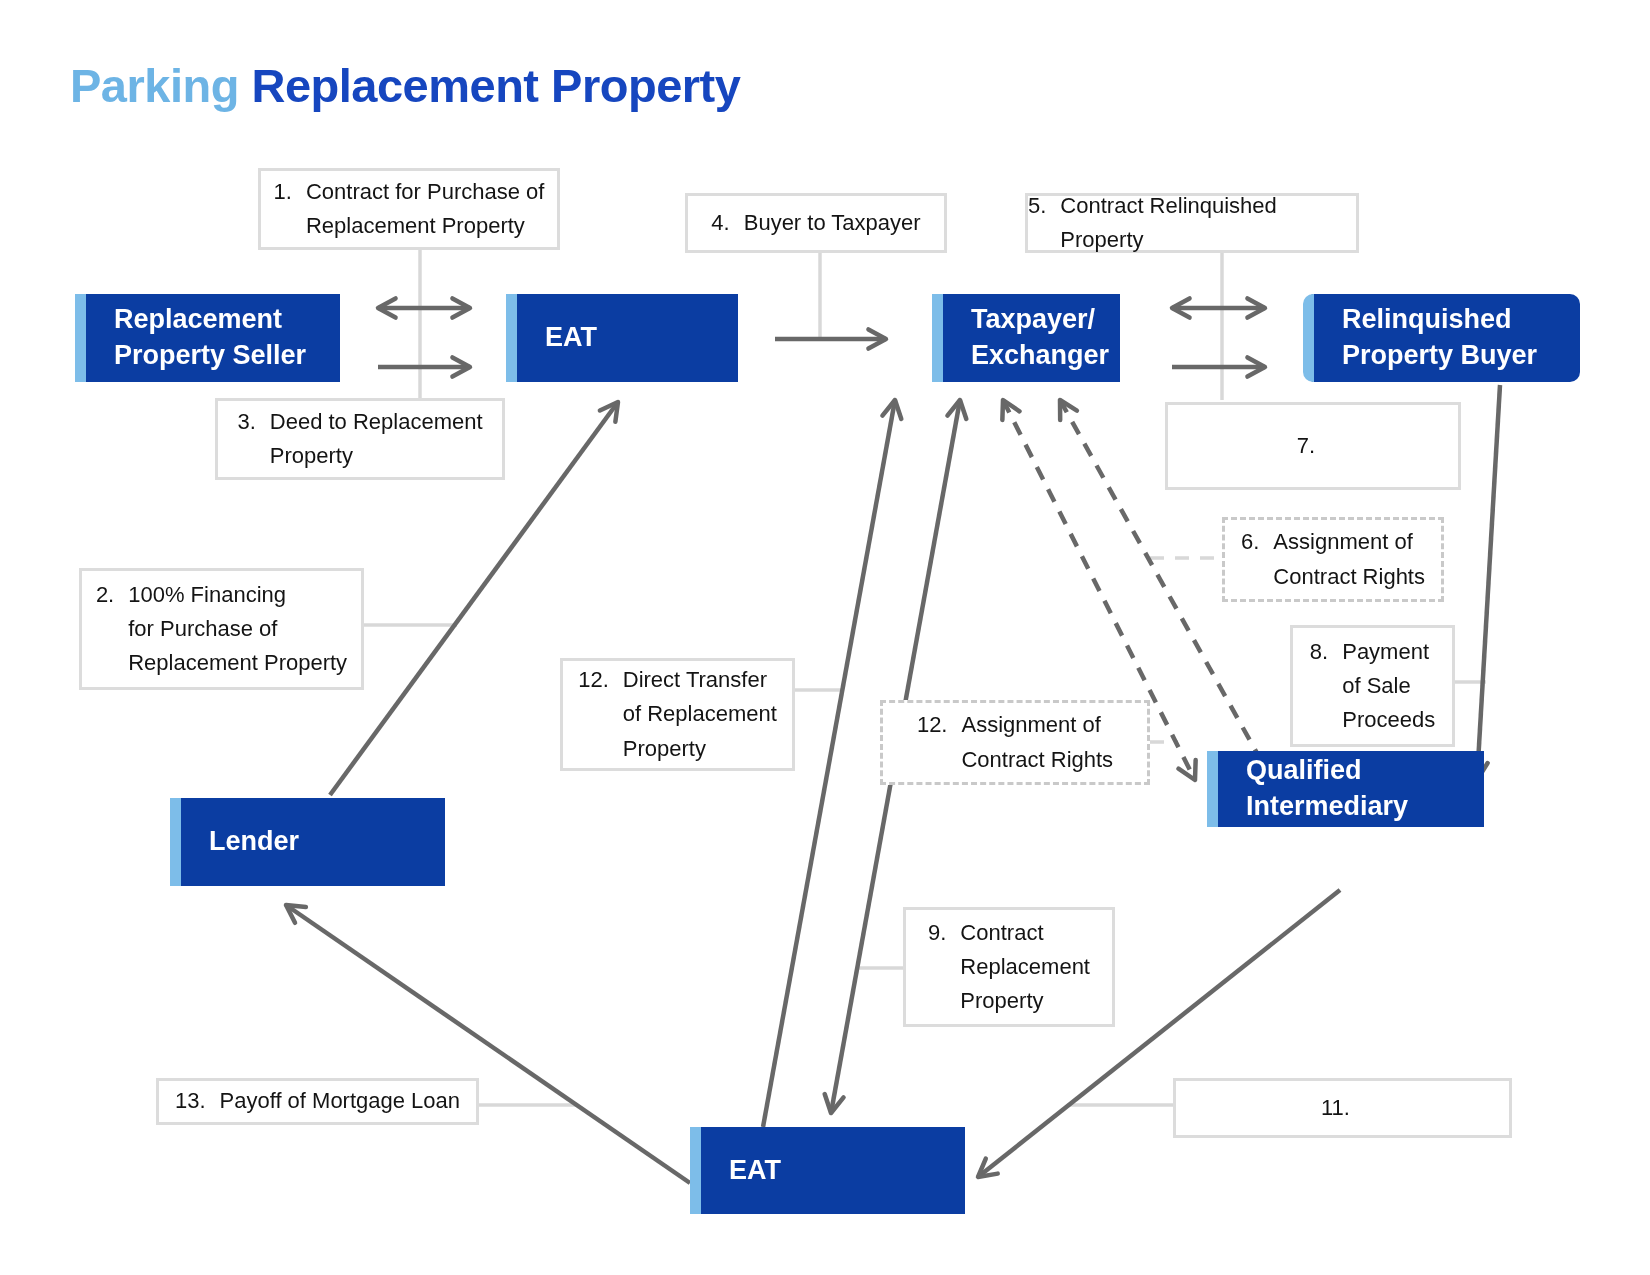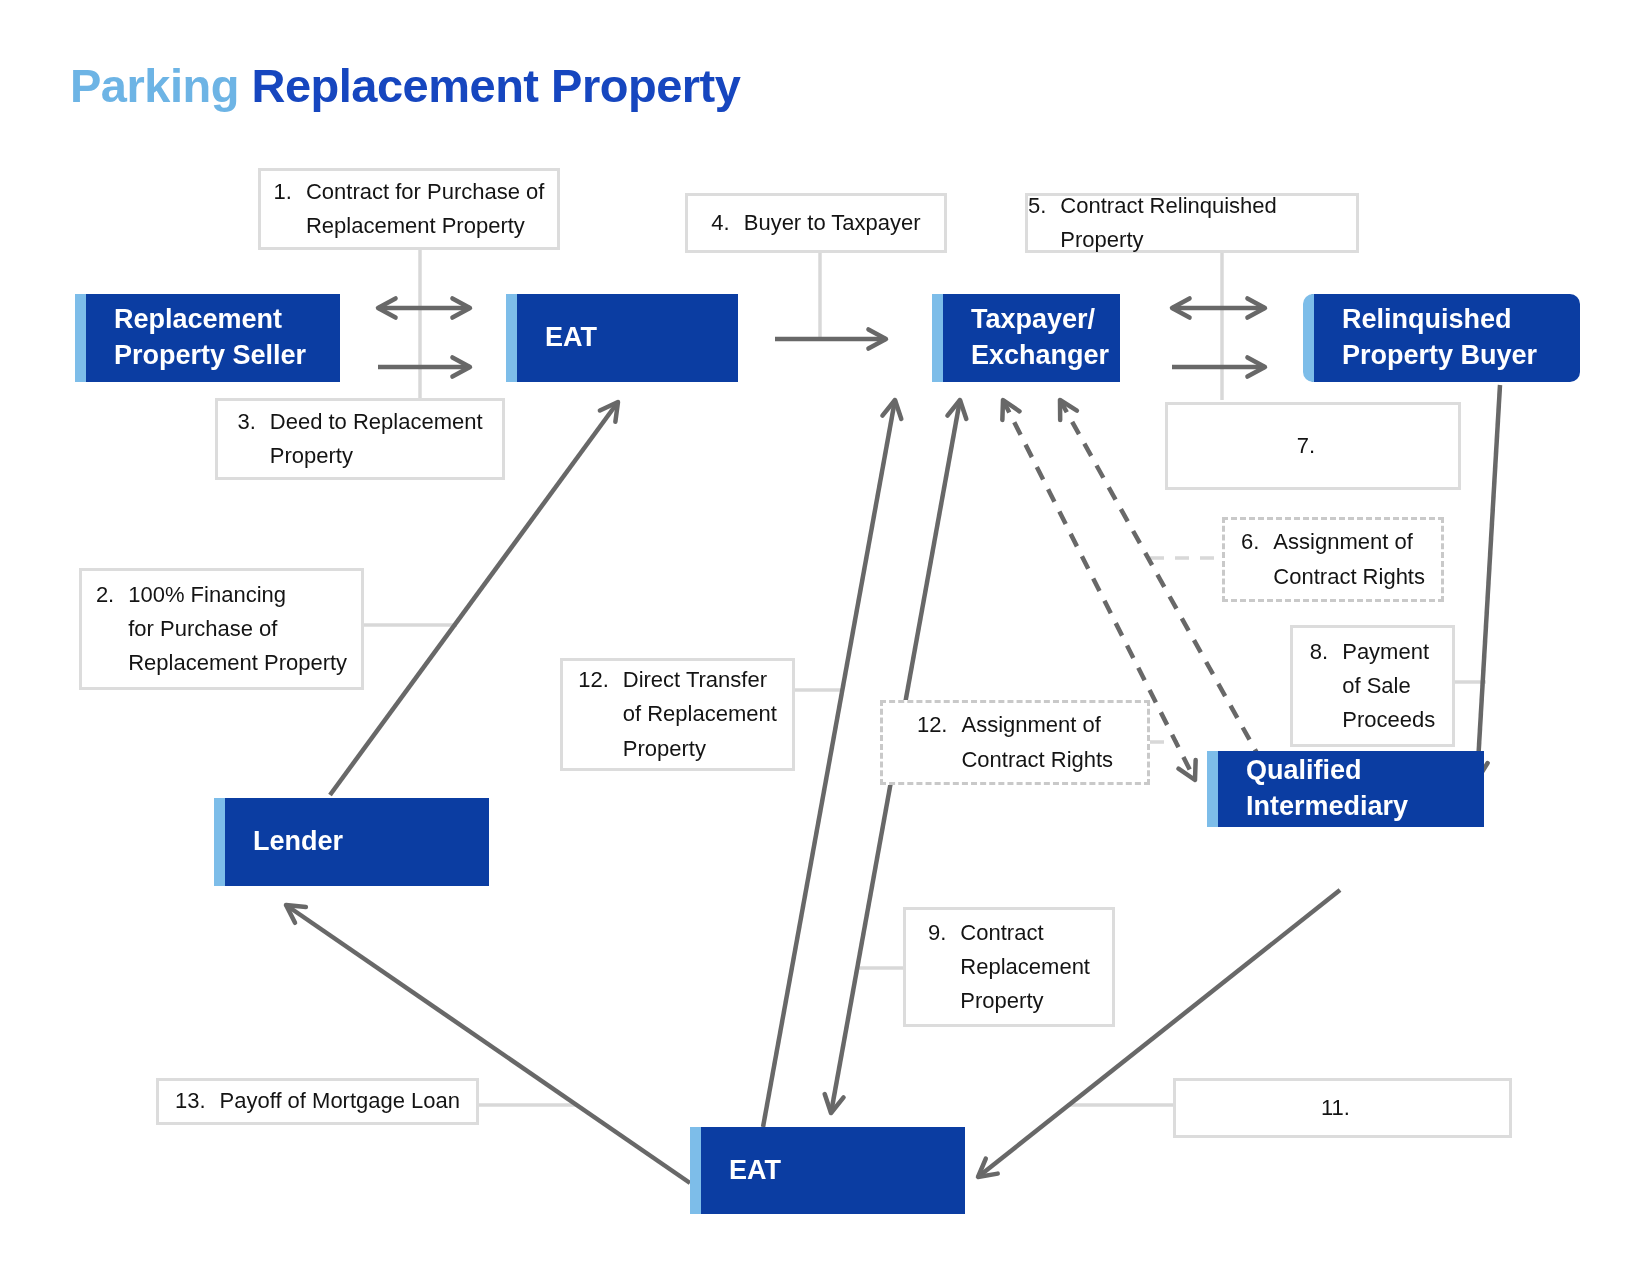--- a/index.html
+++ b/index.html
@@ -95,21 +95,21 @@
 
   <div class="title"><span class="hl">Parking</span><span class="rest"> Replacement Property</span></div>
 
   <div class="entity" style="left:75px;top:294px;width:265px;height:88px;">Replacement
 Property Seller</div>
   <div class="entity" style="left:506px;top:294px;width:232px;height:88px;">EAT</div>
   <div class="entity" style="left:932px;top:294px;width:188px;height:88px;">Taxpayer/
 Exchanger</div>
   <div class="entity" style="left:1303px;top:294px;width:277px;height:88px;border-radius:10px;">Relinquished
 Property Buyer</div>
-  <div class="entity" style="left:170px;top:798px;width:275px;height:88px;margin-left:44px;">Lender</div>
+  <div class="entity" style="left:170px;top:798px;width:275px;height:88px;">Lender</div>
   <div class="entity" style="left:1207px;top:751px;width:277px;height:76px;">Qualified
 Intermediary</div>
   <div class="entity" style="left:690px;top:1127px;width:275px;height:87px;">EAT</div>
 
   <div class="label-box" style="left:258px;top:168px;width:302px;height:82px;">
     <div class="lb-row">
         <span class="num">1.</span>
         <span class="txt">Contract for Purchase of
 Replacement Property</span>
       </div>

